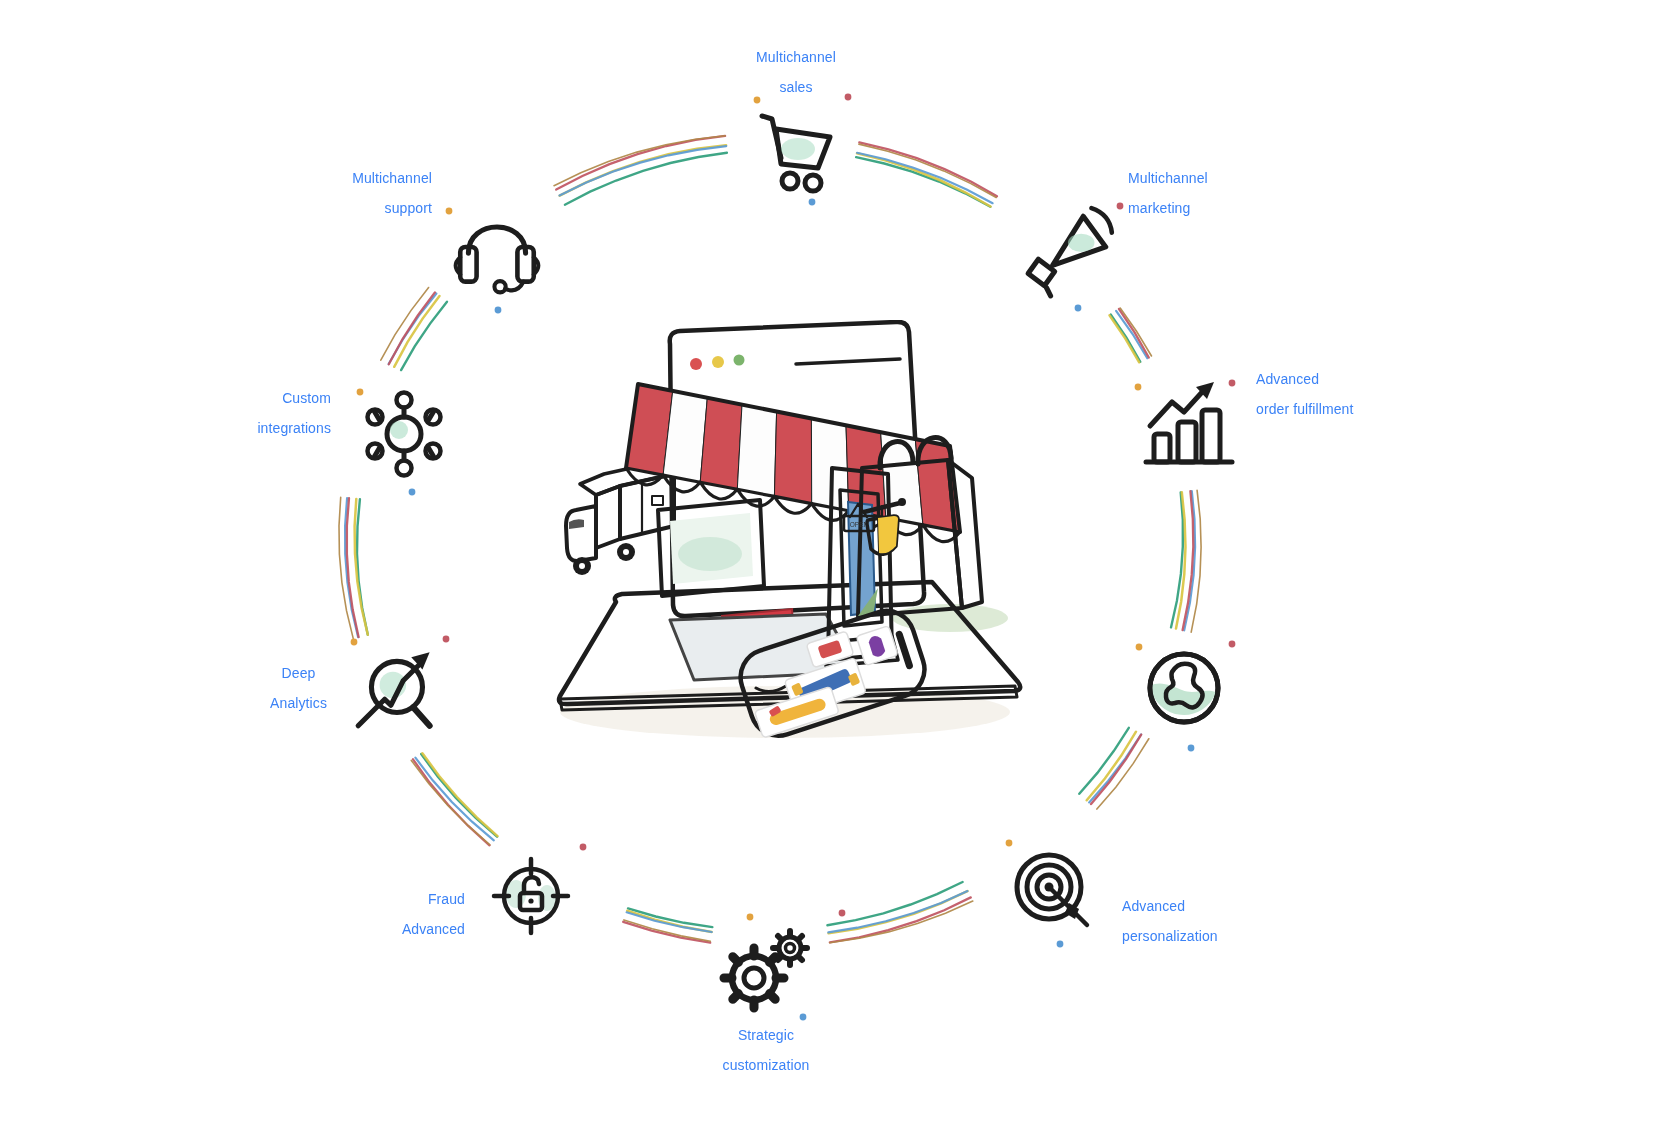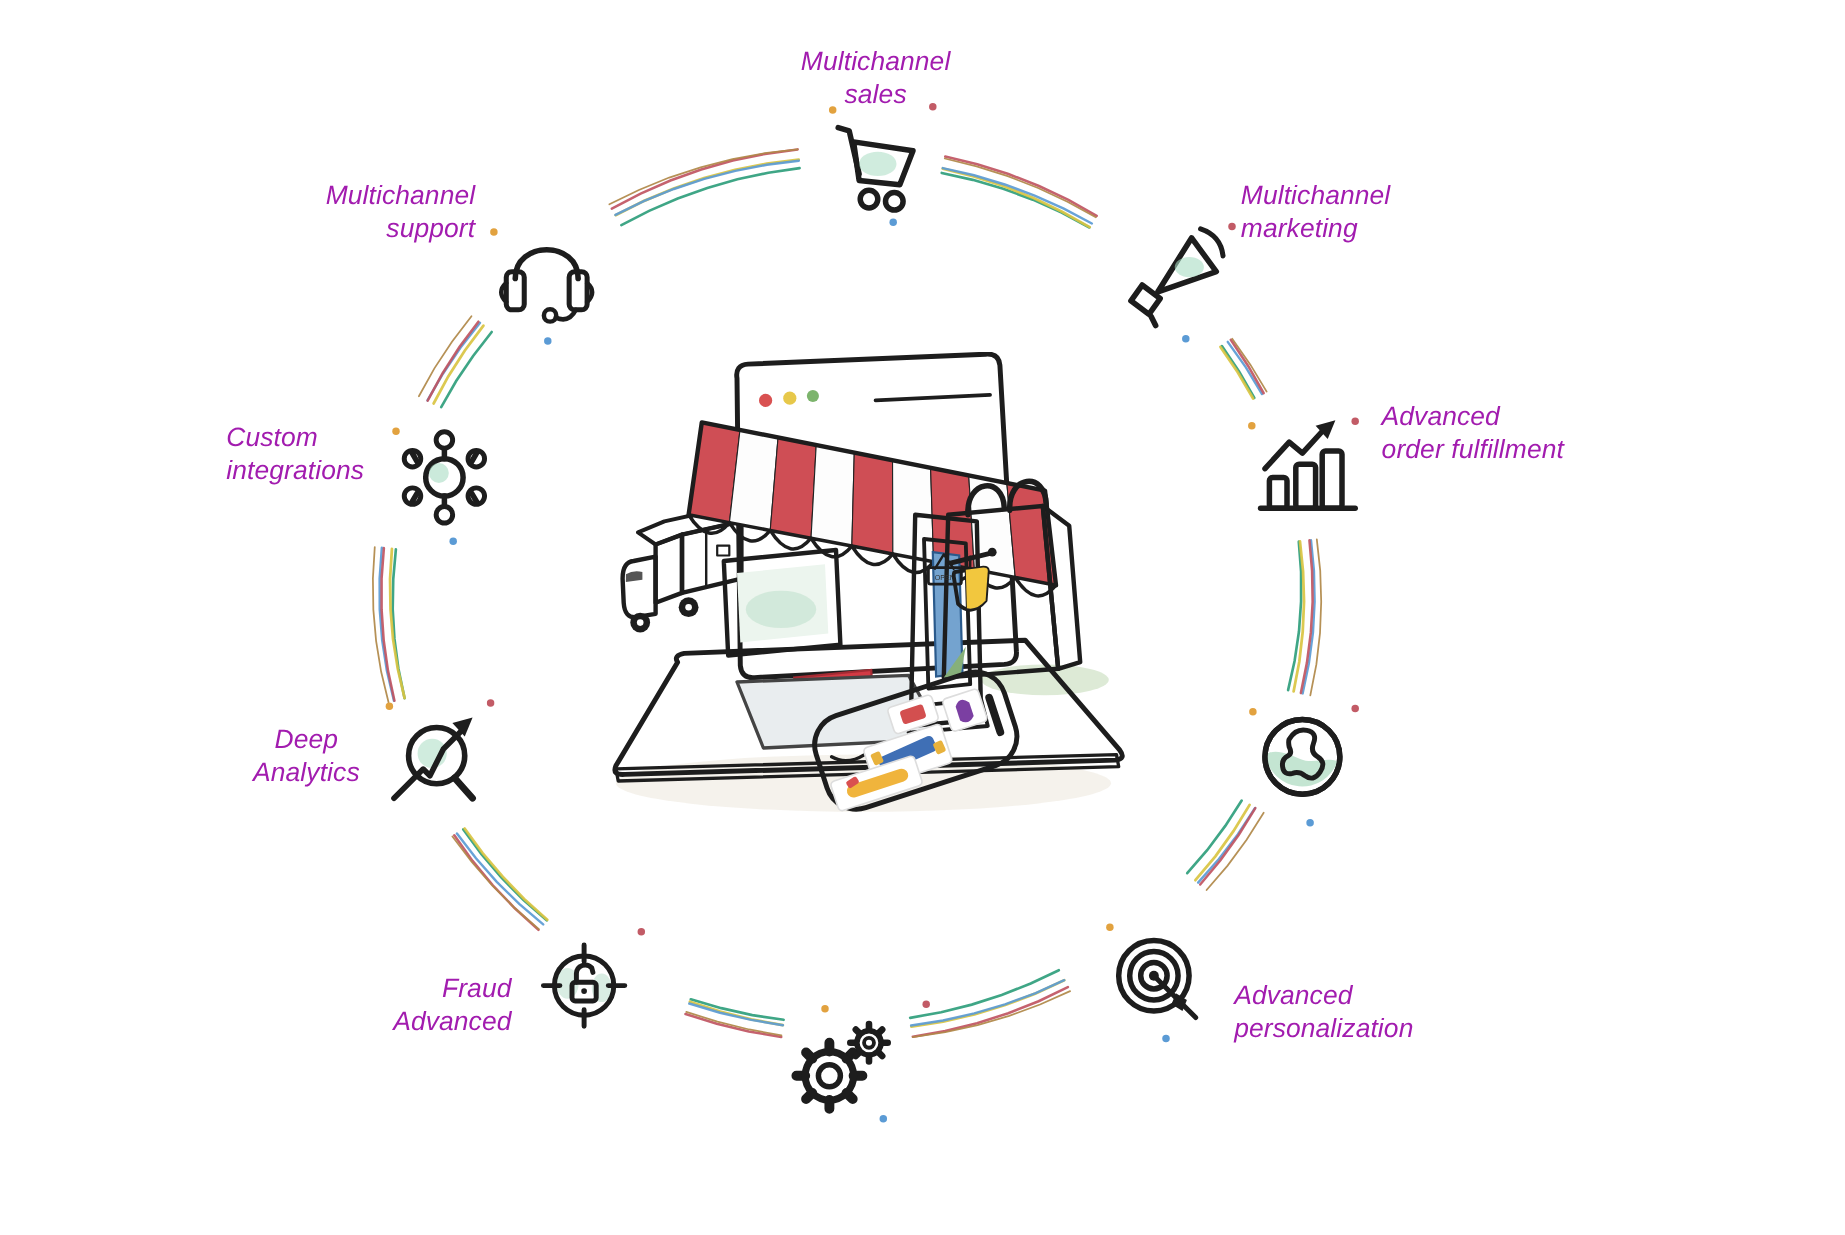--- a/index.html
+++ b/index.html
@@ -6,38 +6,38 @@
   body{width:1677px;height:1123px;position:relative;background:#ffffff;overflow:hidden;
        font-family:"Liberation Sans", sans-serif;}
   .stage{position:absolute;inset:0;}
   #ring{position:absolute;left:0;top:0;width:1677px;height:1123px;}
   .center-art{position:absolute;left:520px;top:320px;width:540px;height:440px;}
   .watermark{position:absolute;left:556px;top:994px;color:#d2d2d2;font-weight:bold;
              font-size:54px;letter-spacing:0px;white-space:nowrap;}
   .watermark .tld{font-size:31px;}
   .feature{position:absolute;inset:0;pointer-events:none;}
   .feature .icon{position:absolute;}
-  .feature .label{position:absolute;color:#a21caf;font-size:24px;line-height:30px;
-                  letter-spacing:0.1px;white-space:pre-line;font-style:italic;}
+  .feature .label{position:absolute;color:#3b82f6;font-size:14px;line-height:30px;
+                  letter-spacing:0.1px;white-space:pre-line;}
   
   .f-sales .icon{left:748px;top:104px;width:96px;height:92px;}
   .f-support .icon{left:448px;top:200px;width:98px;height:98px;}
   .f-marketing .icon{left:1022px;top:202px;width:98px;height:98px;}
   .f-integrations .icon{left:358px;top:384px;width:94px;height:98px;}
   .f-fulfillment .icon{left:1136px;top:376px;width:104px;height:102px;}
   .f-analytics .icon{left:350px;top:642px;width:98px;height:96px;}
   .f-payment .icon{left:1138px;top:642px;width:94px;height:94px;}
   .f-fraud .icon{left:484px;top:847px;width:96px;height:96px;}
   .f-personalization .icon{left:1003px;top:841px;width:96px;height:96px;}
   .f-customization .icon{left:710px;top:922px;width:106px;height:100px;}
   
   .f-sales .label{left:665px;top:42px;width:262px;text-align:center;}
   .f-support .label{right:1245px;top:163px;text-align:right;}
   .f-marketing .label{left:1128px;top:163px;text-align:left;}
-  .f-integrations .label{right:1346px;top:383px;}
+  .f-integrations .label{right:1346px;top:383px;text-align:right;}
   .f-fulfillment .label{left:1256px;top:364px;text-align:left;}
   .f-analytics .label{right:1350px;top:658px;text-align:center;}
   .f-payment .label{left:1258px;top:661px;text-align:left;}
   .f-fraud .label{right:1212px;top:884px;text-align:right;}
   .f-personalization .label{left:1122px;top:891px;text-align:left;}
   .f-customization .label{left:646px;top:1020px;width:240px;text-align:center;}
   .ink{stroke:#1d1d1d;stroke-linecap:round;stroke-linejoin:round;fill:none;}
 </style>
 </head>
 <body>
@@ -332,20 +332,22 @@
       <circle cx="46" cy="46" r="32" fill="#ffffff" class="ink" stroke-width="5"></circle>
       <circle cx="46" cy="46" r="22" fill="#c9e7d6" class="ink" stroke-width="5"></circle>
       <circle cx="46" cy="46" r="12" fill="#ffffff" class="ink" stroke-width="5"></circle>
       <circle cx="46" cy="46" r="4.5" fill="#1d1d1d"></circle>
       <path d="M46,46 L84,84" class="ink" stroke-width="4.5"></path>
       <path d="M66,62 L76,68 L72,78 L62,72 Z" fill="#1d1d1d"></path>
     </svg>
   </div>
 
   <div class="feature f-customization">
+    <div class="label">Strategic
+customization</div>
     <svg class="icon" viewBox="0 0 106 100">
       <g>
         <path d="M44,26 L44,34 M65.2,34.8 L59.6,40.4 M74,56 L66,56 M65.2,77.2 L59.6,71.6 M44,86 L44,78 M22.8,77.2 L28.4,71.6 M14,56 L22,56 M22.8,34.8 L28.4,40.4" class="ink" stroke-width="9"></path>
         <circle cx="44" cy="56" r="22" fill="#ffffff" class="ink" stroke-width="6.5"></circle>
         <circle cx="44" cy="56" r="10" fill="#bfe3d0" class="ink" stroke-width="5"></circle>
       </g>
       <g>
         <path d="M80,9 L80,14 M92,14 L88.5,17.5 M97,26 L92,26 M92,38 L88.5,34.5 M80,43 L80,38 M68,38 L71.5,34.5 M63,26 L68,26 M68,14 L71.5,17.5" class="ink" stroke-width="6"></path>
         <circle cx="80" cy="26" r="11" fill="#ffffff" class="ink" stroke-width="5"></circle>
         <circle cx="80" cy="26" r="4.5" fill="#bfe3d0" class="ink" stroke-width="3.5"></circle>

